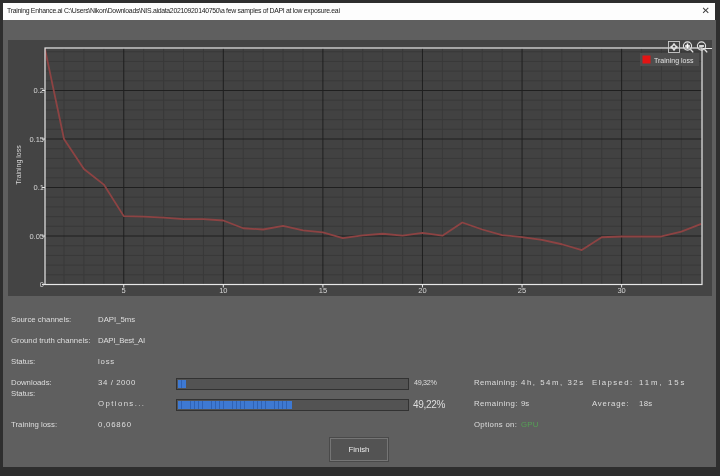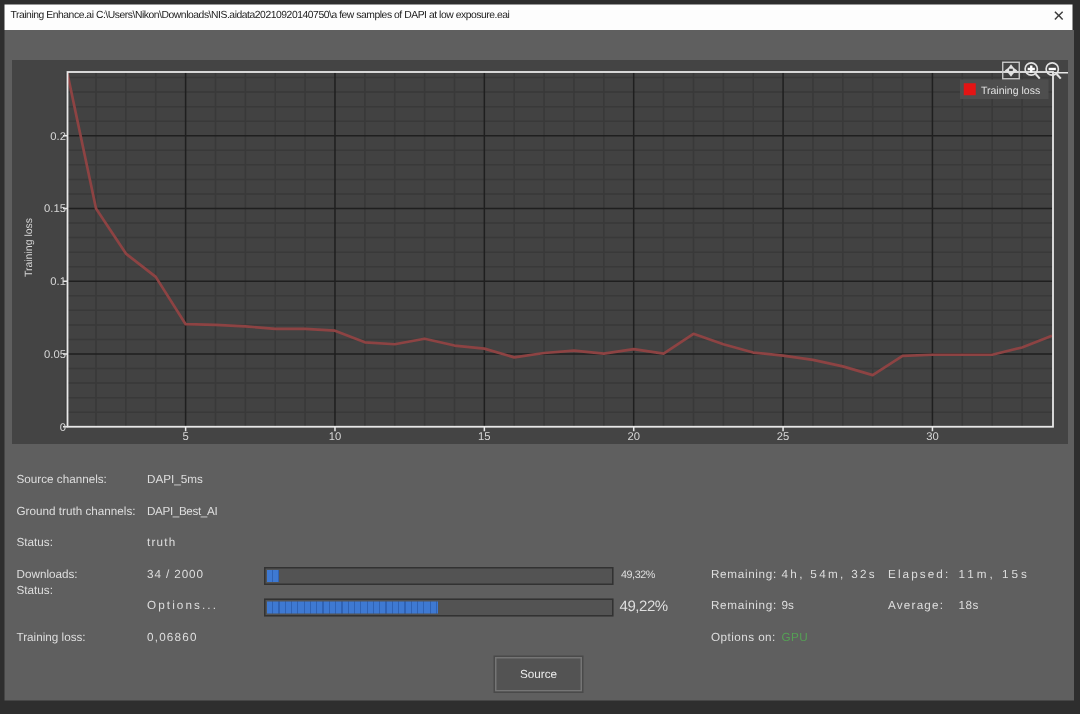--- a/index.html
+++ b/index.html
@@ -63,21 +63,21 @@
 <circle cx="701.5" cy="46" r="4.1" stroke-width="1.1"></circle>
 <path d="M699.1 46h4.8" stroke-width="1.6" stroke="#ffffff"></path>
 <path d="M704.4 49.3l2.8 3.1" stroke-width="1.4"></path>
 </g>
 </svg>
 <div class="t" style="left:11px;top:315px">Source channels:</div>
     <div class="t" style="left:98px;top:315px">DAPI_5ms</div>
     <div class="t" style="left:11px;top:336px">Ground truth channels:</div>
     <div class="t" style="left:98px;top:336px;letter-spacing:-0.25px">DAPI_Best_AI</div>
     <div class="t" style="left:11px;top:357px">Status:</div>
-    <div class="t" style="left:98px;top:357px;letter-spacing:0.8px">truth</div>
+    <div class="t" style="left:98px;top:357px;letter-spacing:0.8px">loss</div>
     <div class="t" style="left:11px;top:378px">Downloads:</div>
     <div class="t" style="left:98px;top:378px;letter-spacing:0.6px">34 / 2000</div>
     <div class="t" style="left:11px;top:389px">Status:</div>
     <div class="t" style="left:98px;top:399px;letter-spacing:1.4px">Options...</div>
     <div class="t" style="left:11px;top:420px">Training loss:</div>
     <div class="t" style="left:98px;top:420px;letter-spacing:0.8px">0,06860</div>
     <div class="t" style="left:474px;top:378px;letter-spacing:0.45px">Remaining:</div>
     <div class="t" style="left:521px;top:378px;letter-spacing:1.55px">4h, 54m, 32s</div>
     <div class="t" style="left:592px;top:378px;letter-spacing:1.4px">Elapsed:</div>
     <div class="t" style="left:639px;top:378px;letter-spacing:2.0px">11m, 15s</div>
@@ -88,13 +88,13 @@
     <div class="t" style="left:474px;top:420px;letter-spacing:0.3px">Options on:</div>
     <div class="t" style="left:521px;top:420px;letter-spacing:0.3px;color:#55a055">GPU</div>
 <div class="bar" style="top:378px">
       <span class="fill" style="width:8px"></span>
     </div>
 <div class="bar" style="top:399px">
       <span class="fill" style="width:114px"></span>
     </div>
 <div class="t" style="left:414px;top:378px;font-size:7.2px;letter-spacing:-0.3px">49,32%</div>
 <div class="t" style="left:413px;top:399px;font-size:10px;letter-spacing:-0.3px">49,22%</div>
-<div id="btn">Source</div>
+<div id="btn">Finish</div>
 </div>
 </body></html>

